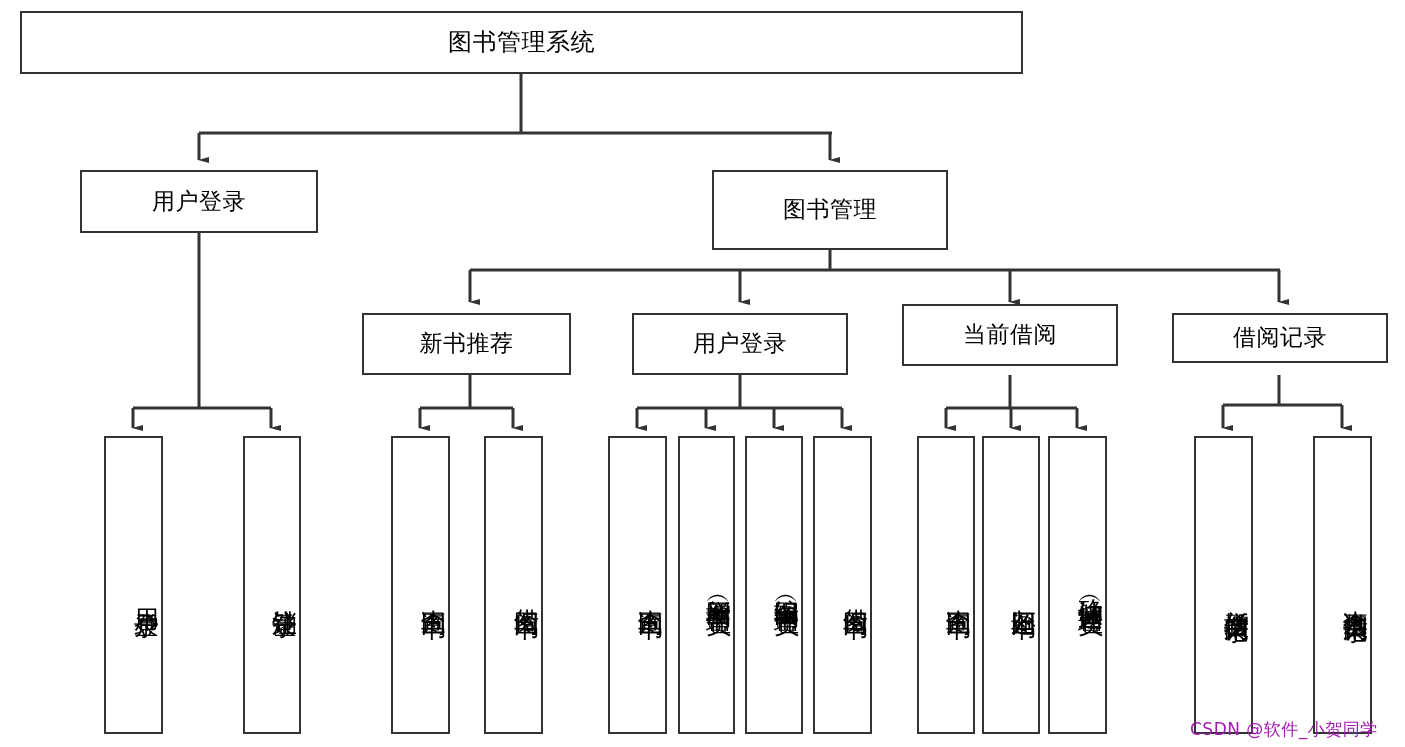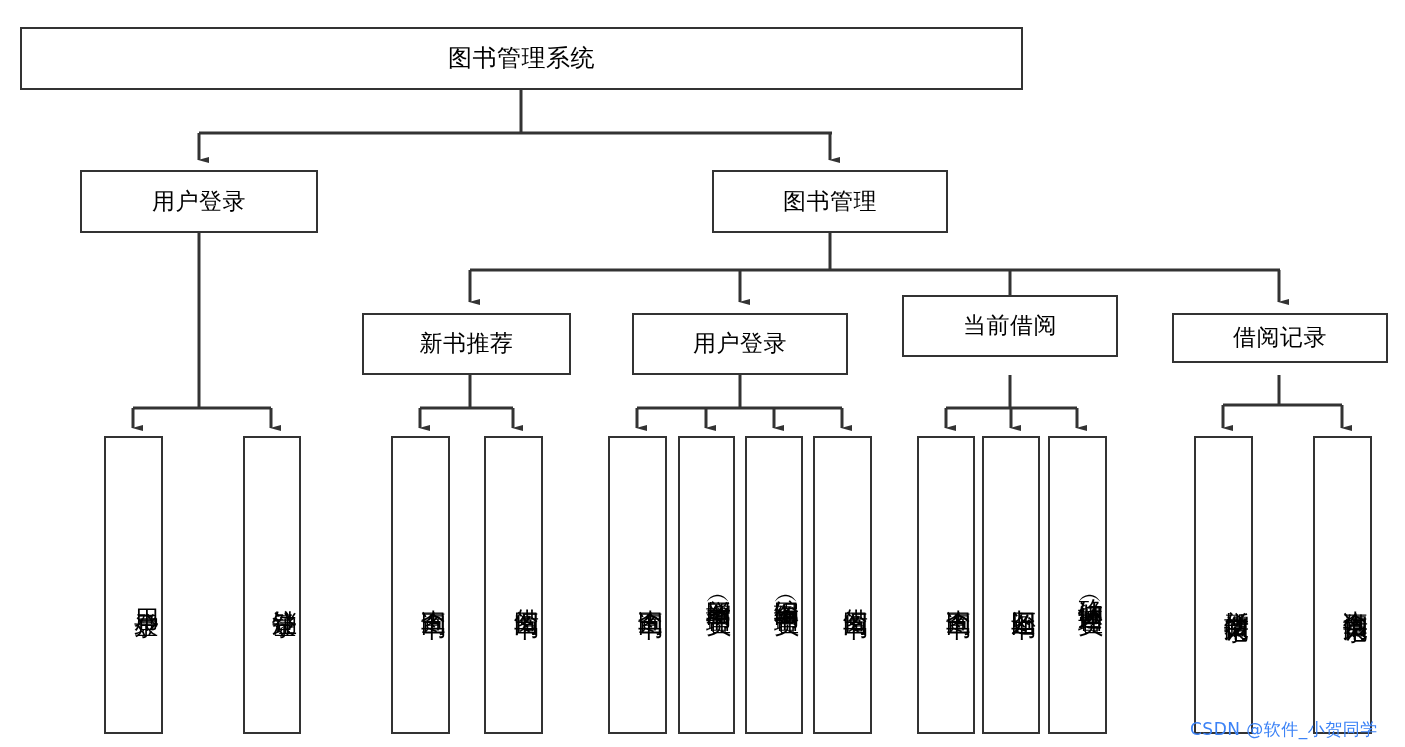--- a/index.html
+++ b/index.html
@@ -37,41 +37,40 @@
     color: #000000;
     line-height: 1.18;
     text-align: center;
   }
   .node.horiz {
     font-size: 23px;
     letter-spacing: 0.5px;
   }
   .node.root {
     font-size: 24px;
-    margin-top: 16px;
   }
   .node.vert {
     writing-mode: vertical-rl;
     text-orientation: upright;
     font-size: 25px;
     letter-spacing: 2px;
     align-items: flex-start;
     justify-content: center;
     padding-top: 16px;
   }
   .node.vert > .vlabel {
     writing-mode: vertical-rl;
     text-orientation: upright;
     white-space: nowrap;
     display: block;
   }
   .watermark {
     position: absolute;
     font-size: 17px;
-    color: #3b82f6;
+    color: #a21caf;
     white-space: nowrap;
     letter-spacing: 0.5px;
   }
 </style>
 </head>
 <body>
 
 <div id="canvas">
 
   <svg class="edges" viewBox="0 0 1405 747">
@@ -120,25 +119,25 @@
       <path d="M 1279 375 L 1279 405"></path>
       <path d="M 1223 405 L 1342 405"></path>
       <path d="M 1223 405 L 1223 428" marker-end="url(#arrow)"></path>
       <path d="M 1342 405 L 1342 428" marker-end="url(#arrow)"></path>
     </g>
   </svg>
 
   <div class="node horiz root" style="left:20px; top:11px; width:1003px; height:63px;">图书管理系统</div>
 
   <div class="node horiz" style="left:80px; top:170px; width:238px; height:63px;">用户登录</div>
-  <div class="node horiz" style="left:712px; top:170px; width:236px; height:63px;">图书管理</div>
+  <div class="node horiz" style="left:712px; top:170px; width:236px; height:80px;">图书管理</div>
 
   <div class="node horiz" style="left:362px; top:313px; width:209px; height:62px;">新书推荐</div>
   <div class="node horiz" style="left:632px; top:313px; width:216px; height:62px;">用户登录</div>
-  <div class="node horiz" style="left:902px; top:295px; width:216px; height:62px;">当前借阅</div>
+  <div class="node horiz" style="left:902px; top:304px; width:216px; height:62px;">当前借阅</div>
   <div class="node horiz" style="left:1172px; top:313px; width:216px; height:50px;">借阅记录</div>
 
   <div class="node vert" style="left:104px; top:436px; width:59px; height:298px;">
     <span class="vlabel">用户登录</span>
   </div>
   <div class="node vert" style="left:243px; top:436px; width:58px; height:298px;">
     <span class="vlabel">注销登录</span>
   </div>
 
   <div class="node vert" style="left:391px; top:436px; width:59px; height:298px;">

